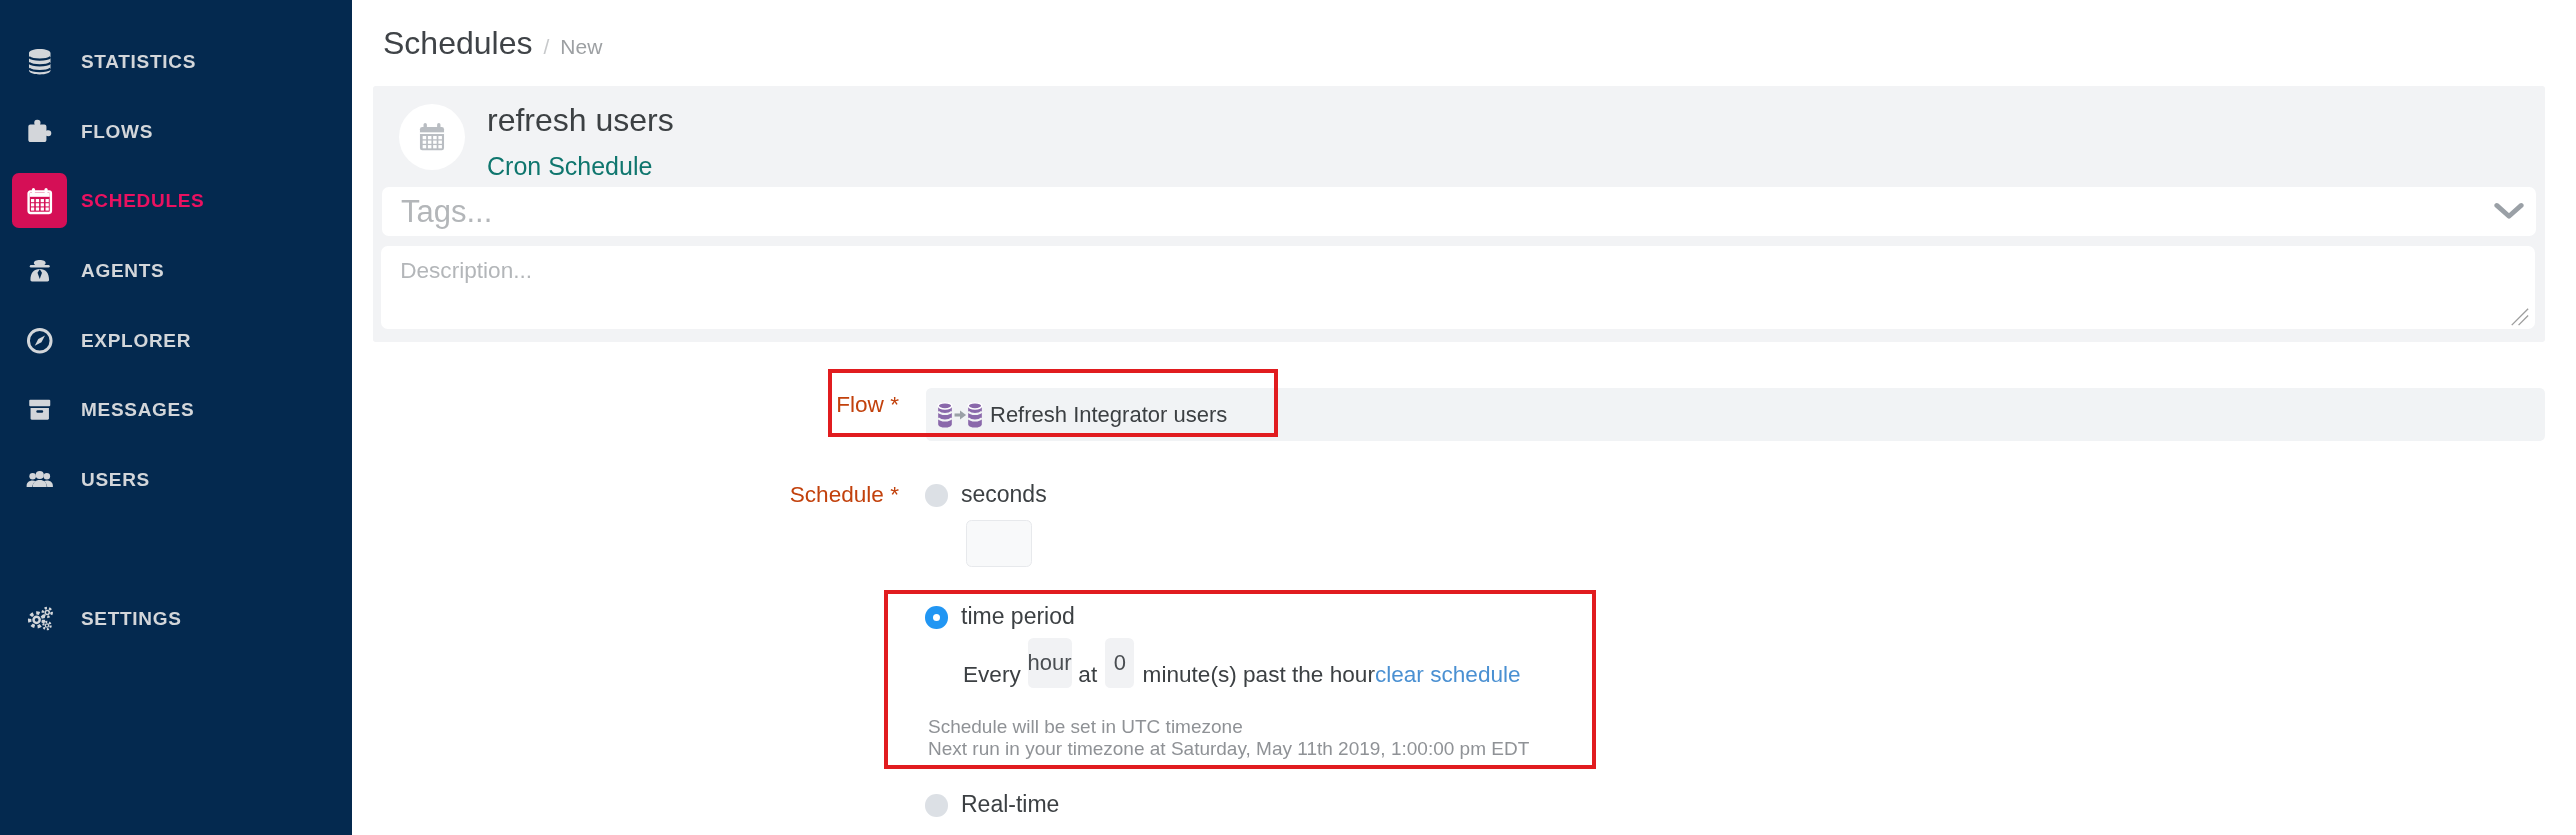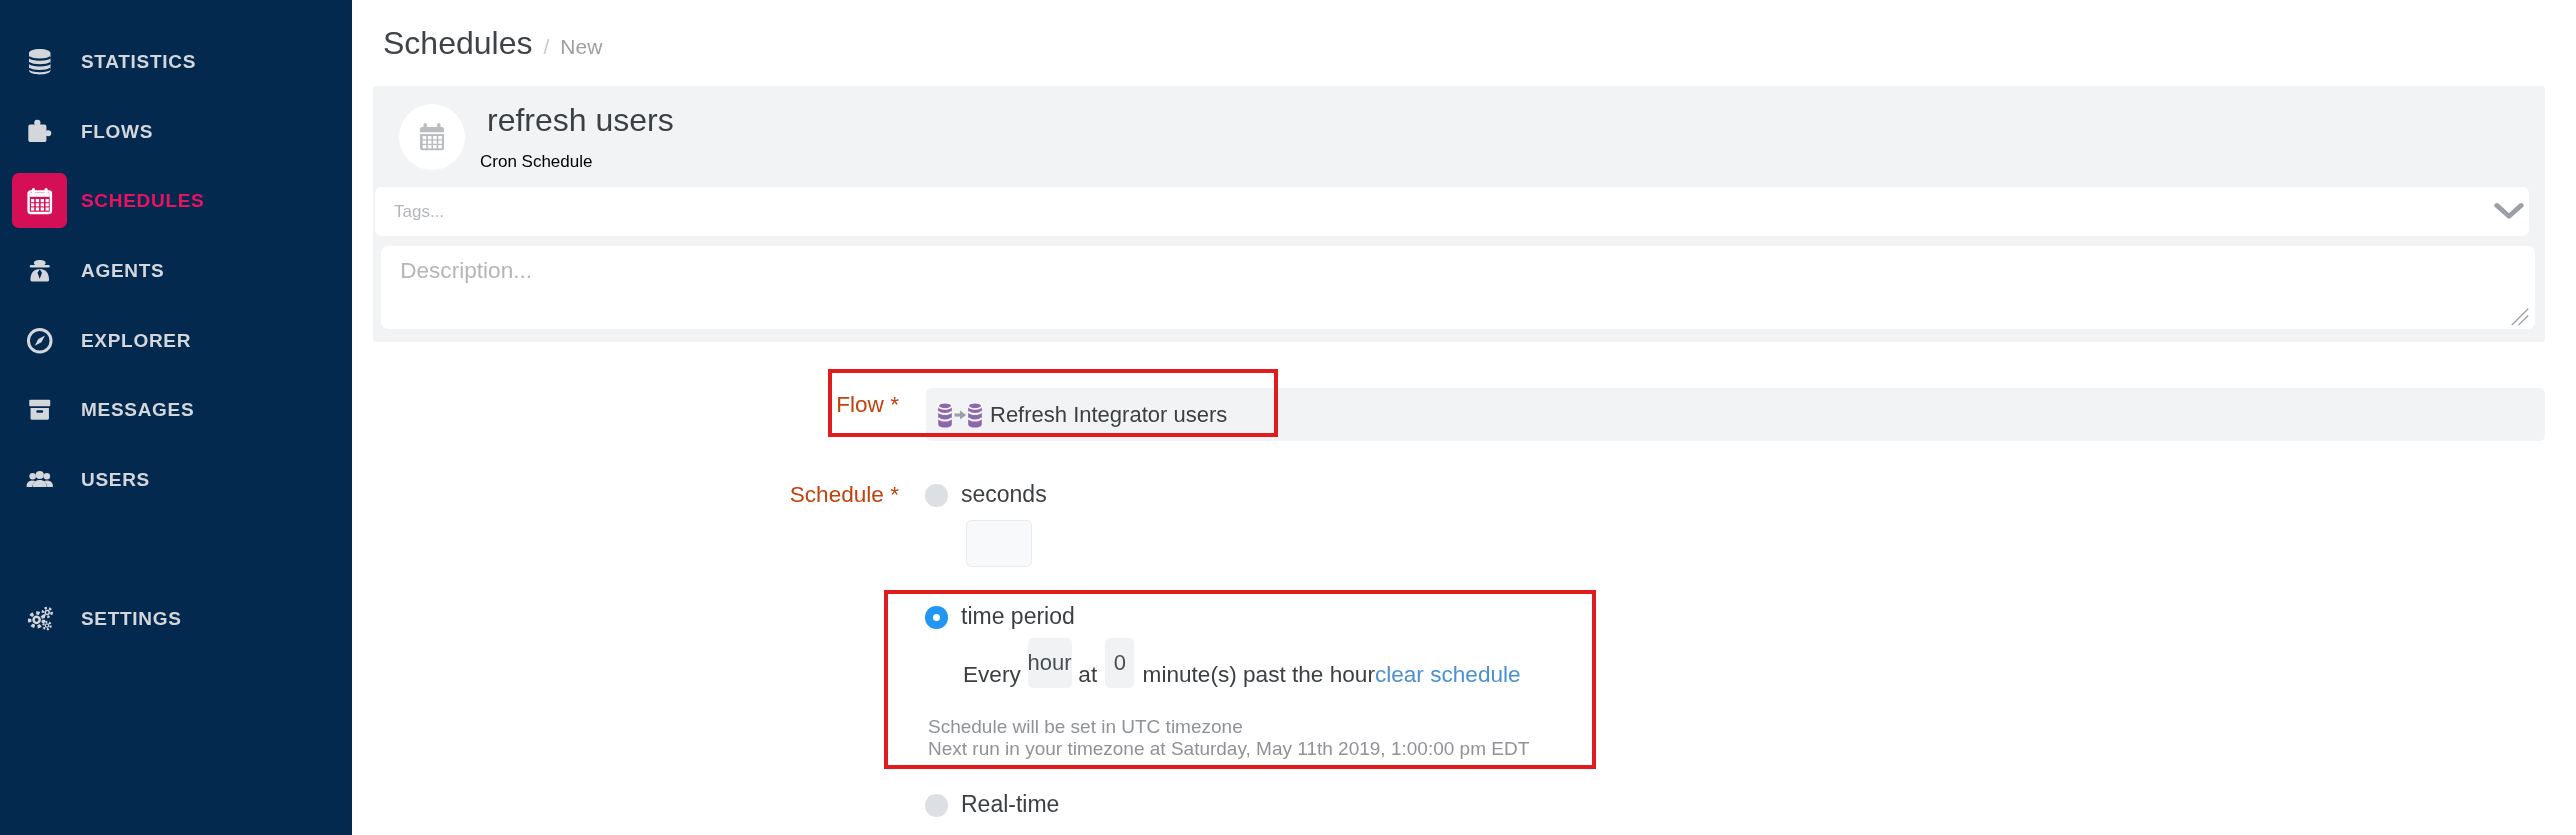--- a/index.html
+++ b/index.html
@@ -46,28 +46,28 @@
     width: 2172px; height: 256px;
     background: #f2f3f5; border-radius: 2.7px;
   }
   .avatar {
     position: absolute; left: 26px; top: 18px;
     width: 66px; height: 66px; border-radius: 50%;
     background: #ffffff;
     display: flex; align-items: center; justify-content: center;
   }
   .hdr-title { position: absolute; left: 114px; top: 16.4px; font-size: 32px; color: #3c4043; }
-  .hdr-subtitle { position: absolute; left: 107px; top: 66px; font-size: 17px; color: #000000; }
+  .hdr-subtitle { position: absolute; left: 114px; top: 66px; font-size: 25px; color: #0f766e; }
 
   .tags-input {
-    position: absolute; left: 2px; top: 101px;
+    position: absolute; left: 9px; top: 101px;
     width: 2154px; height: 49px;
     background: #ffffff; border: none; border-radius: 6.8px;
     font-family: "Liberation Sans", sans-serif;
-    font-size: 17px; color: #701a75; padding: 0 55px 0 19px;
+    font-size: 31px; color: #701a75; padding: 0 55px 0 19px;
     outline: none;
   }
   .tags-input::placeholder, .desc-input::placeholder { color: #b3b6b9; opacity: 1; }
   .chevron {
     position: absolute; left: 2121px; top: 116px; width: 30px; height: 19px;
     cursor: pointer;
   }
   .desc-input {
     position: absolute; left: 8.2px; top: 160px;
     width: 2154px; height: 83px;

